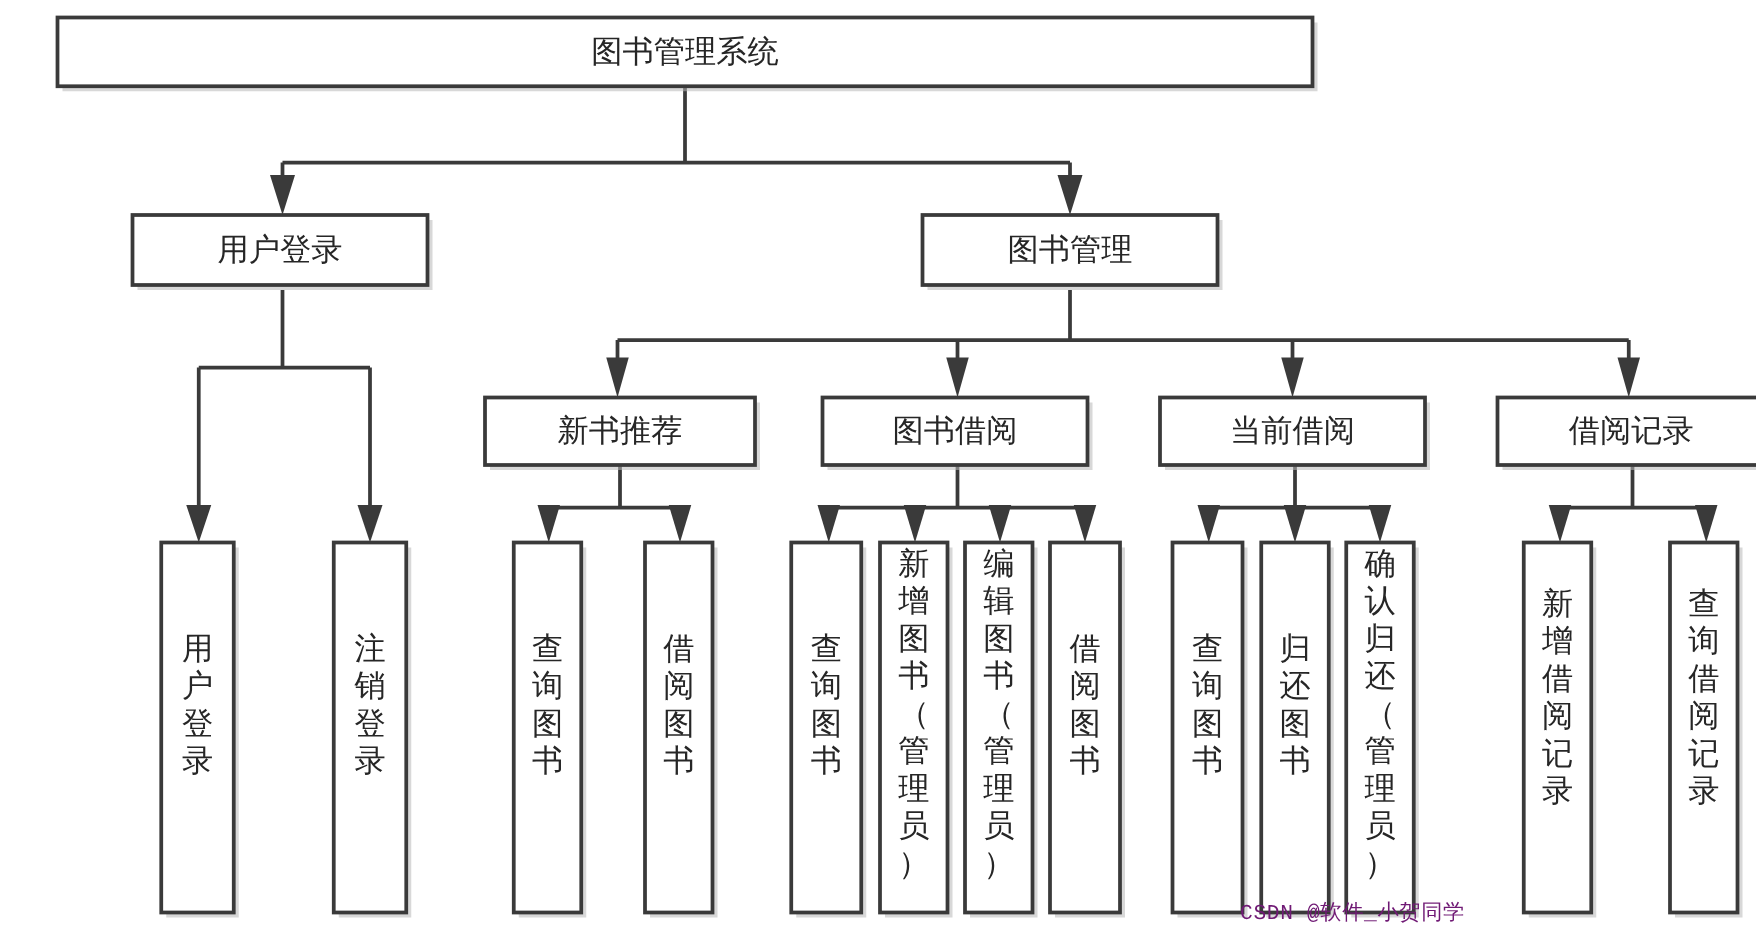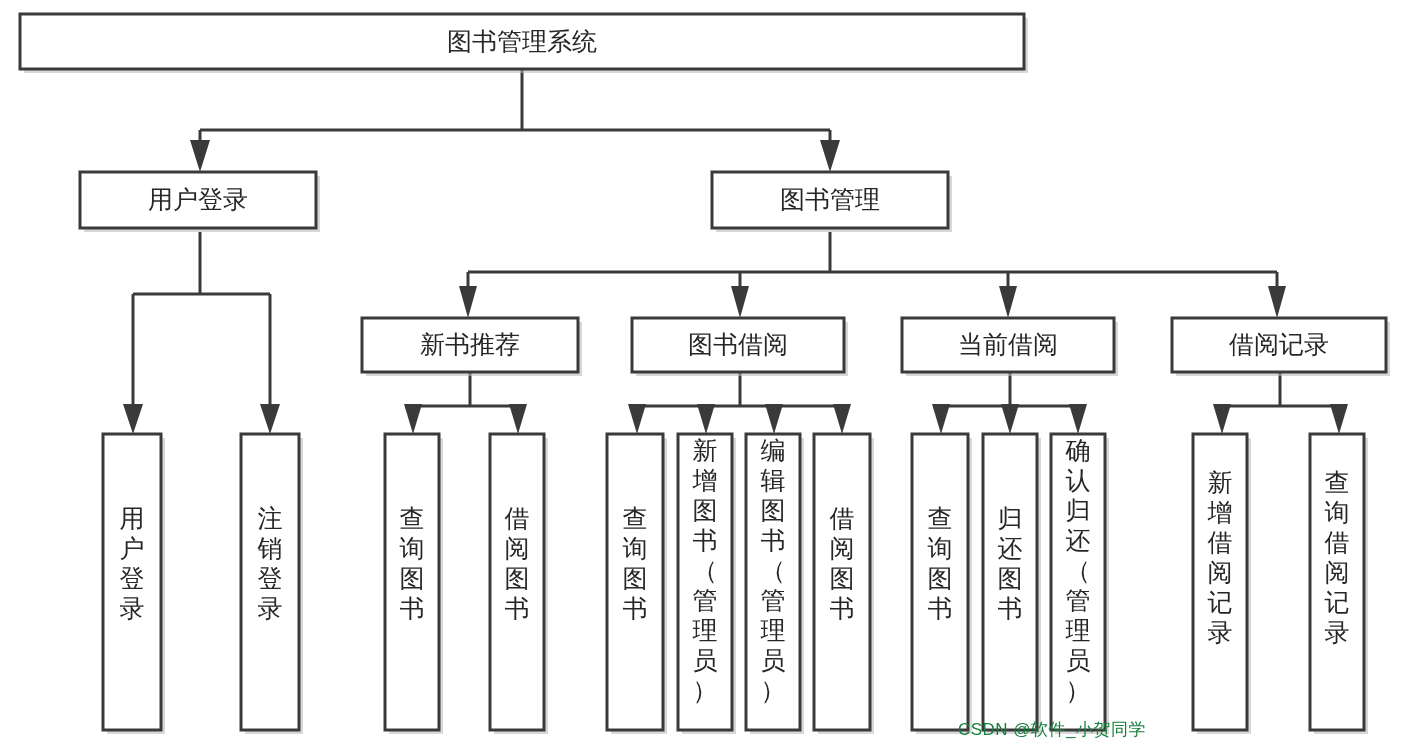--- a/index.html
+++ b/index.html
@@ -13,20 +13,21 @@
     position: relative;
     overflow: hidden;
     font-family: "DejaVu Sans", sans-serif;
   }
   #diagram-root {
     position: absolute;
     left: 0;
     top: 0;
     width: 1154px;
     height: 747px;
+    padding-left: 26px;
   }
   svg.diagram {
     display: block;
     width: 1405px;
     height: 747px;
   }
   .node-rect {
     fill: #ffffff;
     stroke: #3a3a3a;
     stroke-width: 3;
@@ -58,23 +59,23 @@
   text.v-label {
     font-size: 25px;
   }
   .v-label tspan {
     font-size: 25px;
   }
   .watermark {
     position: absolute;
     right: 8px;
     bottom: 6px;
-    font-family: Liberation Sans, sans-serif;
+    font-family: Liberation Mono, monospace;
     font-size: 17px;
-    color: #15803d;
+    color: #701a75;
     letter-spacing: 0.5px;
     white-space: nowrap;
     pointer-events: none;
   }
 </style>
 </head>
 <body>
 
 <div id="diagram-root">
   <svg class="diagram" viewBox="0 0 1405 747" xmlns="http://www.w3.org/2000/svg">

